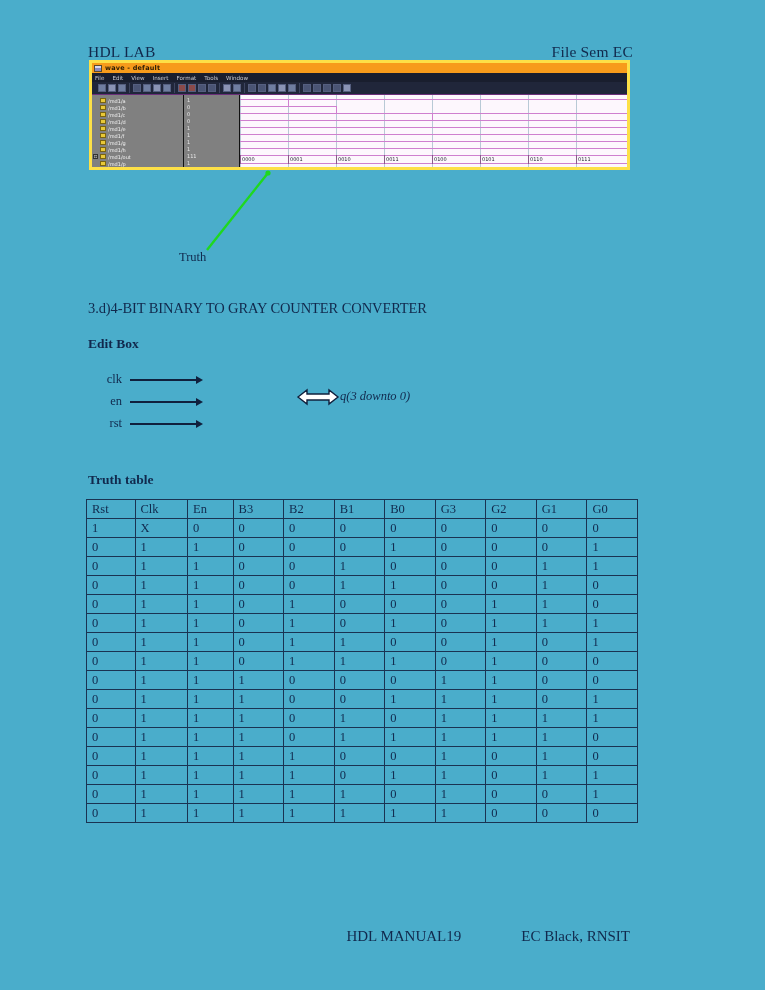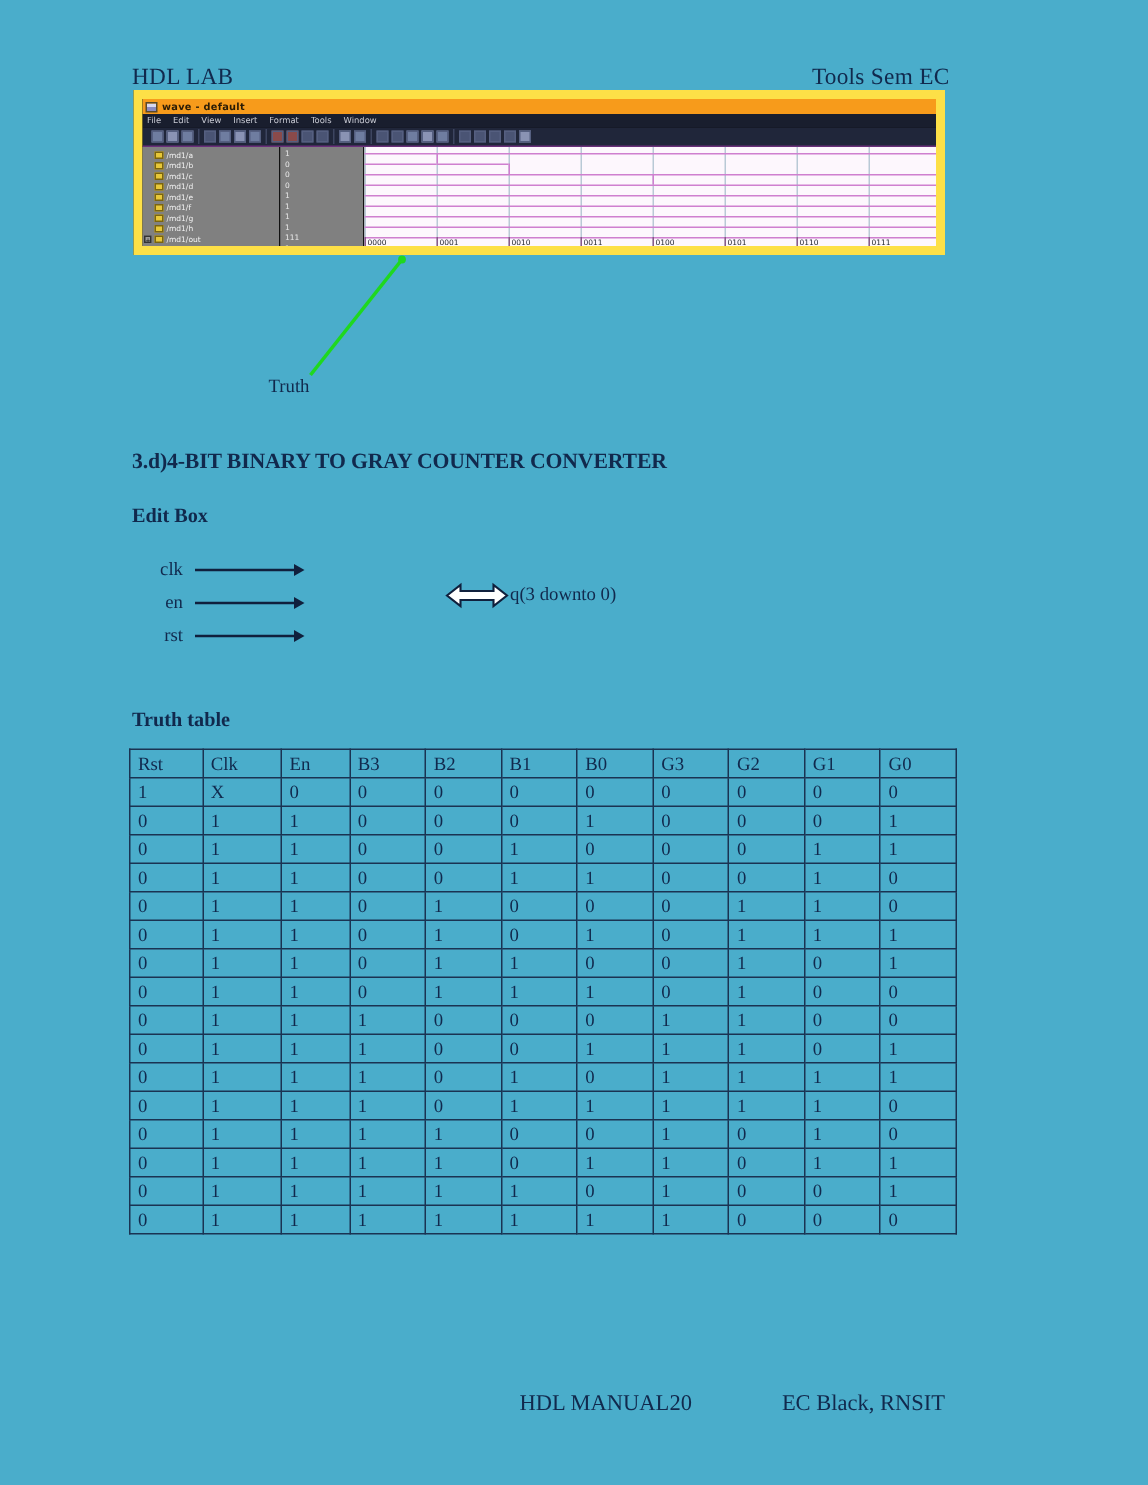--- a/index.html
+++ b/index.html
@@ -35,22 +35,22 @@
     letter-spacing: .2px;
   }
 
   
   .wave-window {
     position: absolute;
     left: 89px;
     top: 60px;
     width: 541px;
     height: 110px;
-    border: 6px solid #fde047;
-    background: #000000;
+    border: 3px solid #fde047;
+    background: #ec4899;
     box-sizing: border-box;
     overflow: hidden;
   }
   .wave-titlebar {
     height: 10px;
     background: #f79b1b;
     display: flex;
     align-items: center;
     padding-left: 2px;
     gap: 3px;
@@ -239,21 +239,21 @@
     font-size: 12.5px;
     color: #11294d;
   }
 
   
   .section-heading {
     position: absolute;
     left: 88px;
     top: 300px;
     font-size: 14.5px;
-    font-weight: bold;
+    font-weight: normal;
     color: #11294d;
     letter-spacing: -.1px;
   }
   .subhead-blackbox {
     position: absolute;
     left: 88px;
     top: 336px;
     font-size: 13.5px;
     font-weight: bold;
     color: #11294d;
@@ -296,20 +296,21 @@
     text-align: right;
     width: 34px;
   }
   .bb-out-label {
     position: absolute;
     left: 252px;
     top: 49px;
     font-size: 12.5px;
     color: #11294d;
     white-space: nowrap;
+    font-style: italic;
   }
 
   
   .truth-title {
     position: absolute;
     left: 88px;
     top: 472px;
     font-size: 13.5px;
     font-weight: bold;
     color: #11294d;
@@ -352,21 +353,21 @@
   }
   .doc-footer .mid { margin-right: 60px; }
 </style>
 </head>
 <body>
 
 <div class="page">
 
   <div class="doc-header">
     <span>HDL LAB</span>
-    <span>Tools Sem EC</span>
+    <span>File Sem EC</span>
   </div>
 
   <div class="wave-window">
 
     <div class="wave-titlebar">
       <span class="wave-title-icon"></span>
       <span class="wave-title-text">wave - default</span>
     </div>
 
     <div class="wave-menubar">
@@ -801,17 +802,17 @@
           <td>1</td>
           <td>0</td>
           <td>0</td>
           <td>0</td>
         </tr>
       </tbody>
   </table>
 
   <div class="doc-footer">
     <span>HDL MANUAL</span>
-    <span class="mid">20</span>
+    <span class="mid">19</span>
     <span>EC Black, RNSIT</span>
   </div>
 
 </div>
 
 </body></html>

